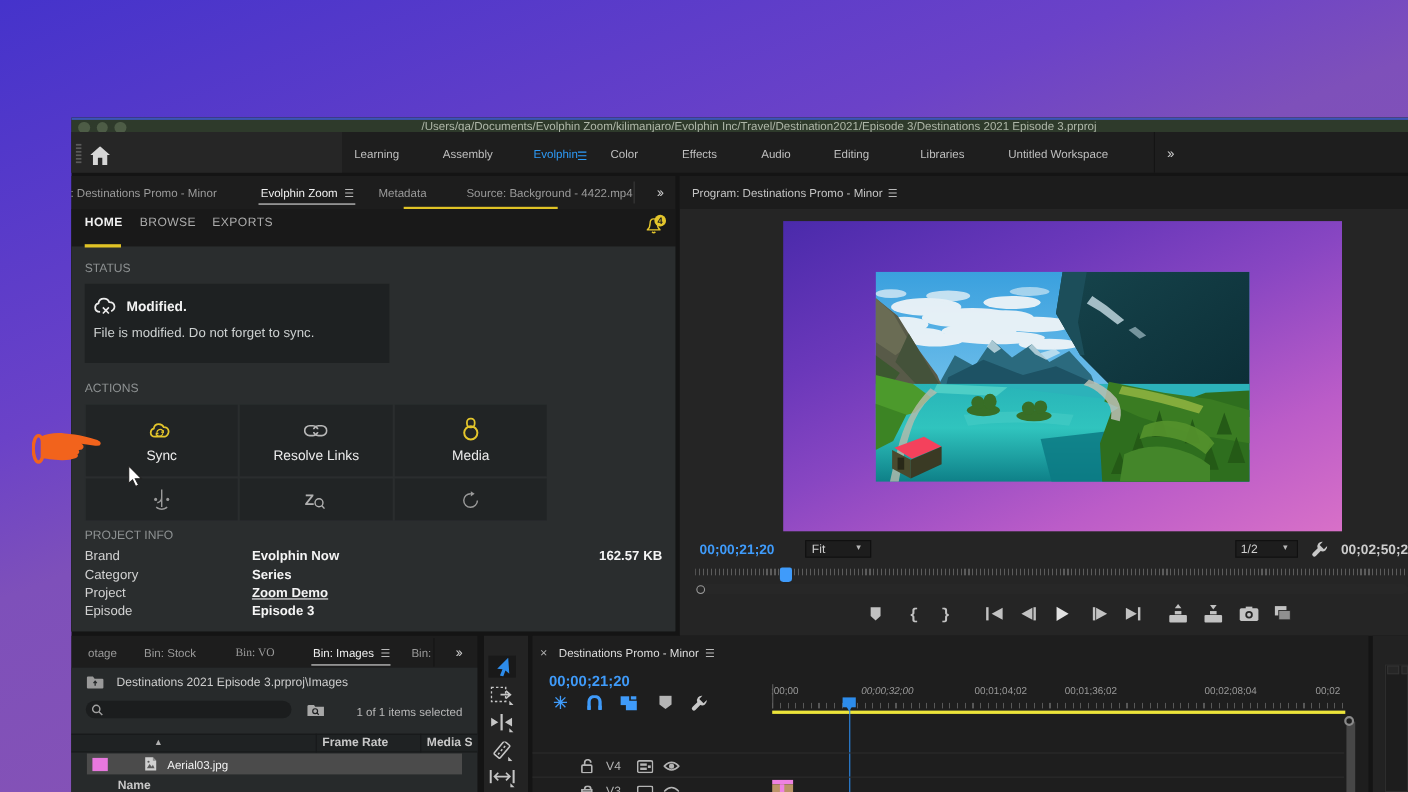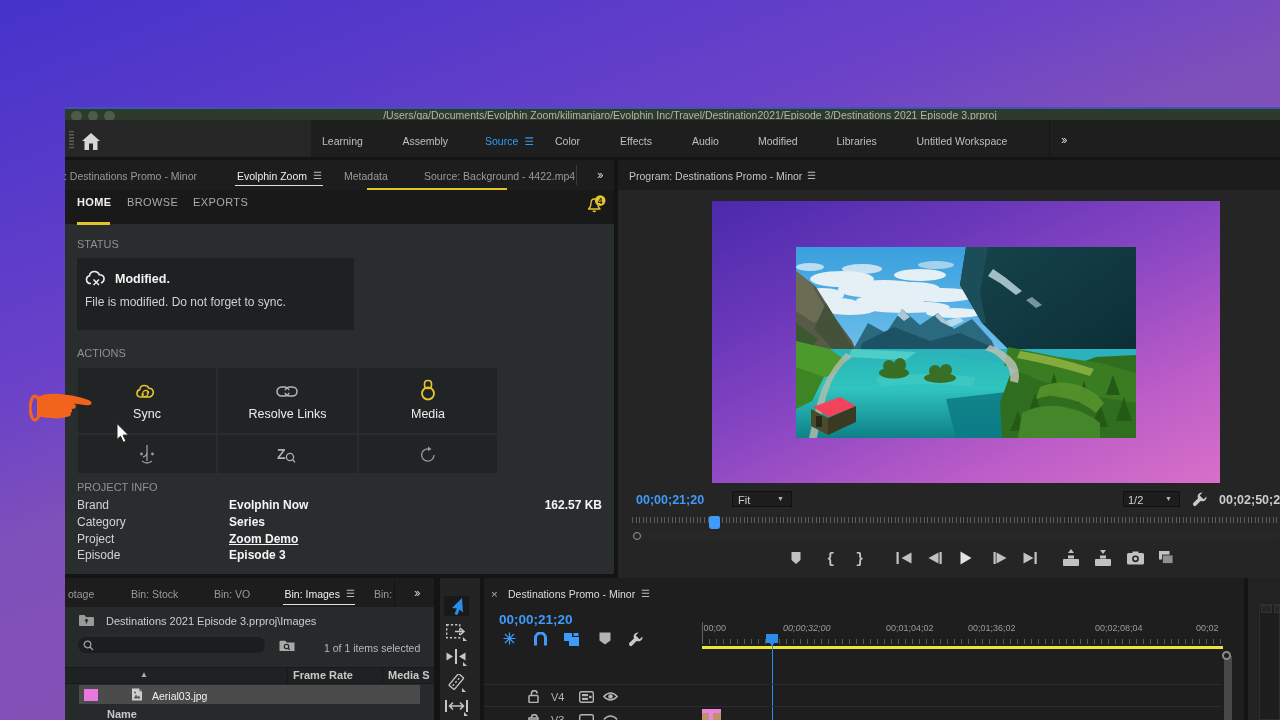--- a/index.html
+++ b/index.html
@@ -20,26 +20,26 @@
 <div class="txt" style="left:368px;top:109px;width:644px;text-align:center;font-size:10.5px;color:#aeb6a8;">/Users/qa/Documents/Evolphin Zoom/kilimanjaro/Evolphin Inc/Travel/Destination2021/Episode 3/Destinations 2021 Episode 3.prproj</div>
 
 <div class="abs" style="left:65px;top:120px;width:1215px;height:37px;background:#1e1e1e;"></div>
 <div class="abs" style="left:65px;top:120px;width:246px;height:37px;background:#262626;"></div>
 <div class="abs" style="left:69px;top:130px;width:5px;height:19px;background-image:radial-gradient(circle,#5a5a5a 1px,transparent 1.2px);background-size:2.6px 3.2px;"></div>
 <svg class="abs" style="left:82px;top:132.5px;" width="18" height="17" viewBox="0 0 18 17">
     <path d="M9 0 L18 8 L15.5 8 L15.5 17 L11 17 L11 10.5 L7 10.5 L7 17 L2.5 17 L2.5 8 L0 8 Z" fill="#d6d6d6"></path>
   </svg>
 <div class="txt" style="left:322px;top:135px;font-size:10.5px;color:#bfbfbf;">Learning</div>
 <div class="txt" style="left:402.5px;top:135px;font-size:10.5px;color:#bfbfbf;">Assembly</div>
-<div class="txt" style="left:485px;top:135px;font-size:10.5px;color:#2e9bf7;">Source</div>
+<div class="txt" style="left:485px;top:135px;font-size:10.5px;color:#2e9bf7;">Evolphin</div>
 <div class="txt" style="left:524.5px;top:135px;font-size:10.5px;color:#2e9bf7;">☰</div>
 <div class="txt" style="left:555px;top:135px;font-size:10.5px;color:#bfbfbf;">Color</div>
 <div class="txt" style="left:620px;top:135px;font-size:10.5px;color:#bfbfbf;">Effects</div>
 <div class="txt" style="left:692px;top:135px;font-size:10.5px;color:#bfbfbf;">Audio</div>
-<div class="txt" style="left:758px;top:135px;font-size:10.5px;color:#bfbfbf;">Modified</div>
+<div class="txt" style="left:758px;top:135px;font-size:10.5px;color:#bfbfbf;">Editing</div>
 <div class="txt" style="left:836.5px;top:135px;font-size:10.5px;color:#bfbfbf;">Libraries</div>
 <div class="txt" style="left:916.5px;top:135px;font-size:10.5px;color:#bfbfbf;">Untitled Workspace</div>
 <div class="abs" style="left:1049px;top:120px;width:1px;height:37px;background:#141414;"></div>
 <div class="txt" style="left:1061px;top:132px;font-size:13px;color:#c8c8c8;letter-spacing:-2px;">››</div>
 
 <div class="abs" style="left:65px;top:160px;width:549px;height:414px;background:#1d1d1d;"></div>
 <div class="txt" style="left:64px;top:170px;font-size:10.5px;color:#9a9a9a;">: Destinations Promo - Minor</div>
 <div class="txt" style="left:237px;top:170px;font-size:10.5px;color:#efefef;">Evolphin Zoom</div>
 <div class="txt" style="left:313px;top:170px;font-size:10px;color:#b8b8b8;">☰</div>
 <div class="abs" style="left:235px;top:184.5px;width:88px;height:1.5px;background:#e0e0e0;"></div>
@@ -257,23 +257,23 @@
         <circle cx="8.5" cy="7.8" r="1.8" fill="#c2c2c2"></circle>
       </g>
 <g transform="translate(527,3)">
         <rect x="0" y="0" width="10.5" height="8.5"></rect>
         <rect x="3.5" y="4" width="10.5" height="8.5" fill="#909090" stroke="#262626" stroke-width="0.8"></rect>
       </g>
 </g>
 </svg>
 
 <div class="abs" style="left:65px;top:578px;width:369px;height:142px;background:#1d1d1d;"></div>
-<div class="txt" style="left:68px;top:588px;font-size:10.5px;color:#9a9a9a;">otage</div>
+<div class="txt" style="left:80px;top:588px;font-size:10.5px;color:#9a9a9a;">otage</div>
 <div class="txt" style="left:131px;top:588px;font-size:10.5px;color:#9a9a9a;">Bin: Stock</div>
-<div class="txt" style="left:214px;top:588px;font-size:10.5px;color:#9a9a9a;">Bin: VO</div>
+<div class="txt" style="left:214px;top:588px;font-size:10.5px;color:#9a9a9a;font-family:Liberation Serif, serif;">Bin: VO</div>
 <div class="txt" style="left:284.5px;top:588px;font-size:10.5px;color:#efefef;">Bin: Images</div>
 <div class="txt" style="left:346px;top:588px;font-size:10px;color:#b8b8b8;">☰</div>
 <div class="abs" style="left:283px;top:603.5px;width:72px;height:1.5px;background:#e0e0e0;"></div>
 <div class="txt" style="left:374px;top:588px;font-size:10.5px;color:#9a9a9a;">Bin:</div>
 <div class="abs" style="left:394px;top:580px;width:1px;height:26px;background:#141414;"></div>
 <div class="txt" style="left:414px;top:585px;font-size:13px;color:#c8c8c8;letter-spacing:-2px;">››</div>
 
 <div class="abs" style="left:65px;top:607px;width:369px;height:113px;background:#272a2b;"></div>
 <svg class="abs" style="left:78px;top:612.5px;" width="17" height="14" viewBox="0 0 17 14">
     <path d="M1 3 L1 12 Q1 13 2 13 L15 13 Q16 13 16 12 L16 5 Q16 4 15 4 L8 4 L6.5 2 L2 2 Q1 2 1 3 Z" fill="#9a9a9a"></path>

